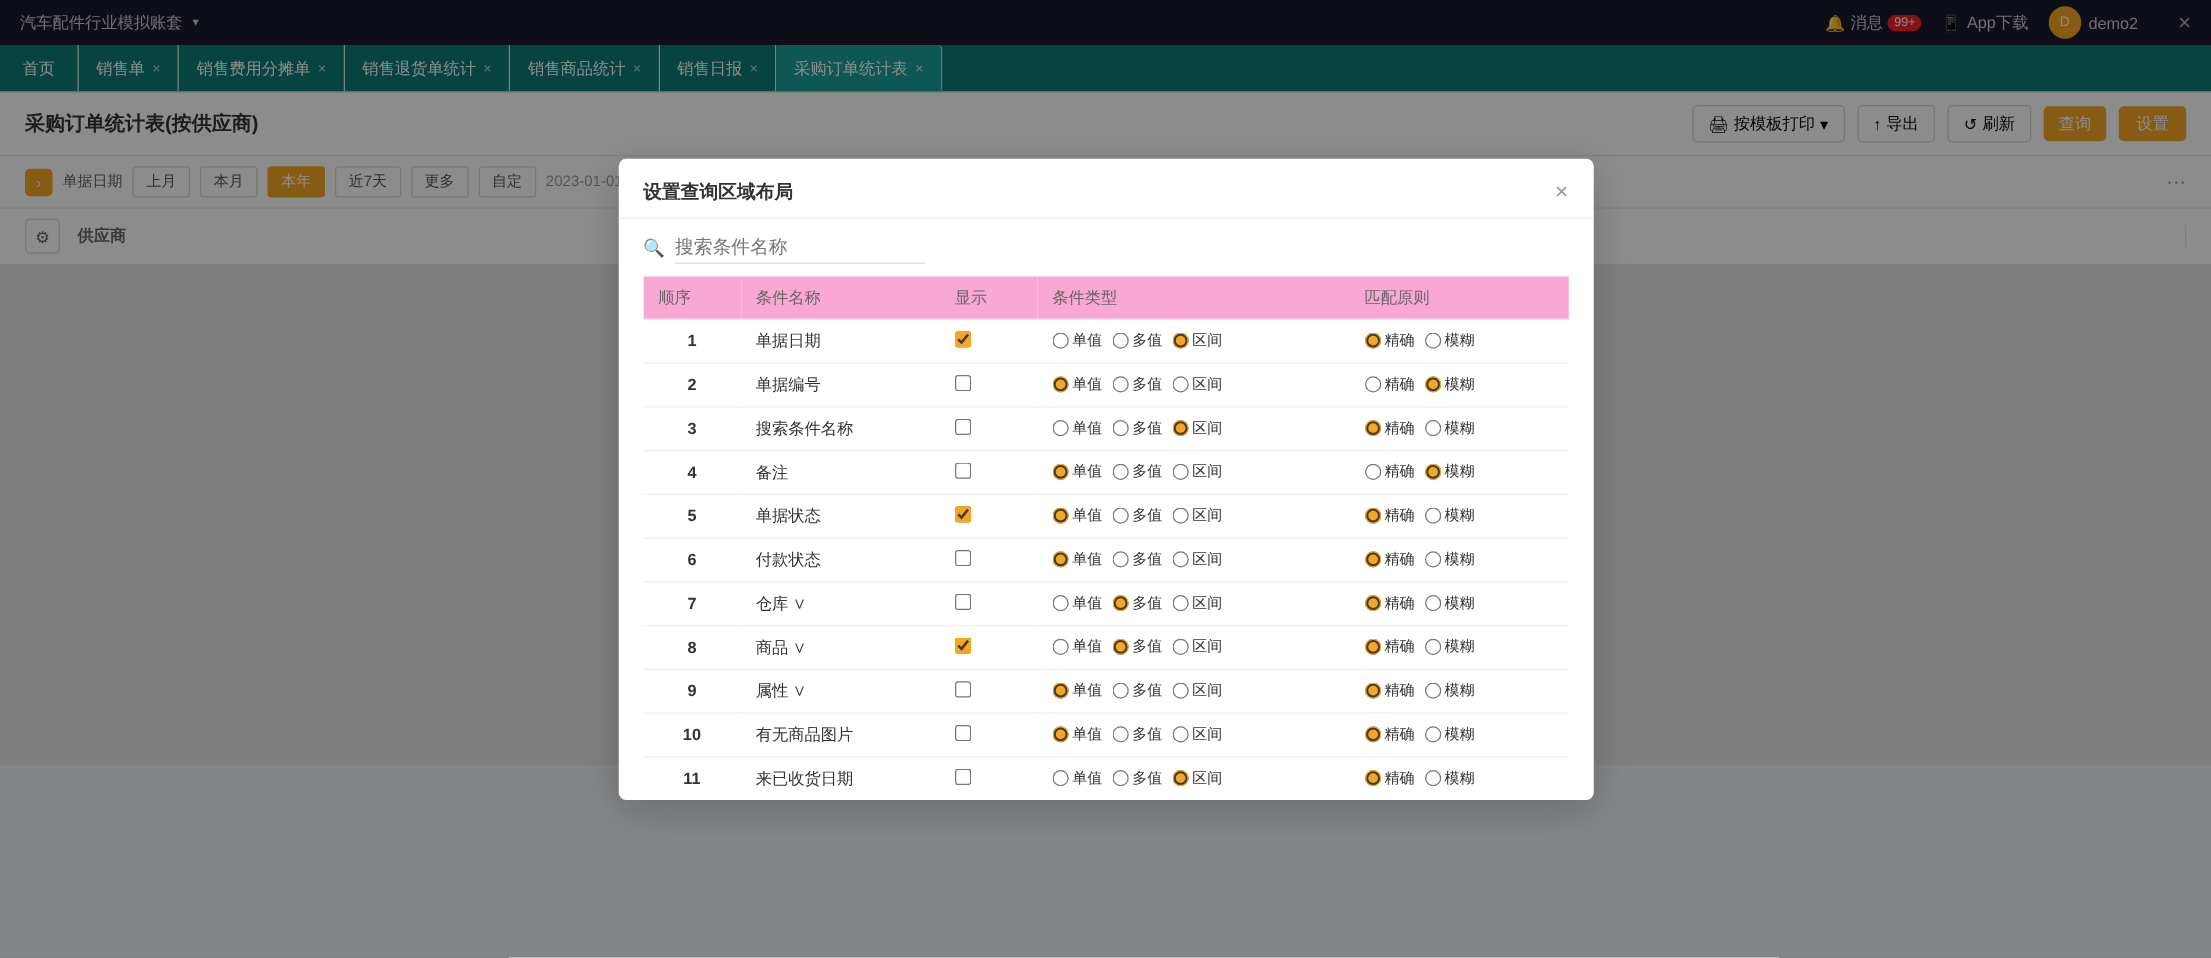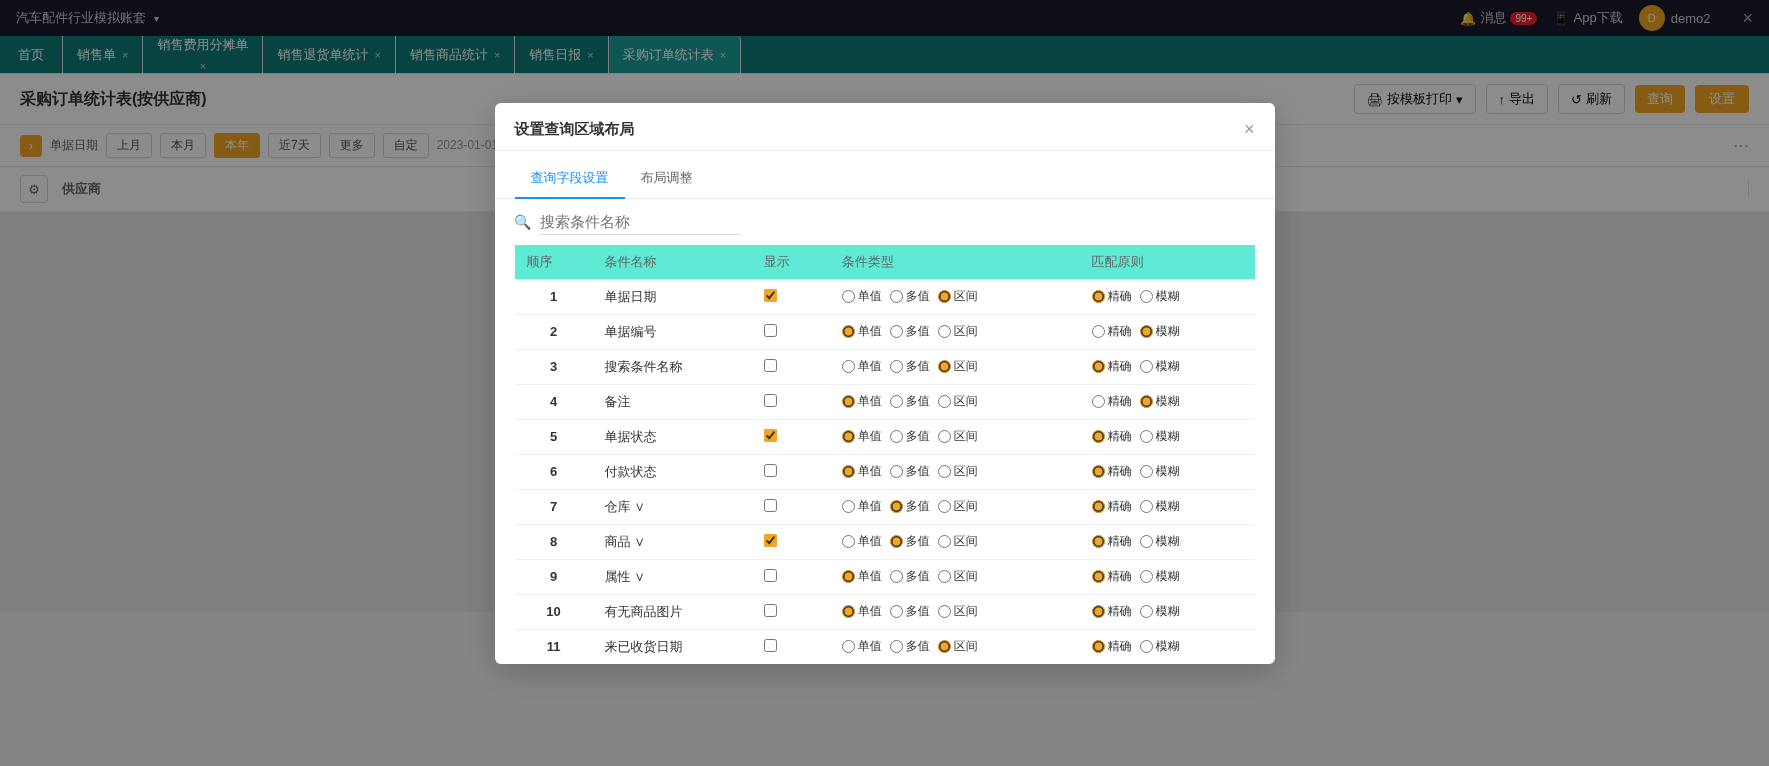--- a/index.html
+++ b/index.html
@@ -140,21 +140,21 @@
       width: 200px;
       outline: none;
       color: #999;
     }
     .search-icon { color: #999; font-size: 14px; }
 
     
     .modal-table { flex: 1; overflow: auto; padding: 0 20px; }
     .table { width: 100%; border-collapse: collapse; }
     .table thead tr th {
-      background: #5eead4;
+      background: #f9a8d4;
       padding: 8px 12px;
       text-align: left;
       font-size: 13px;
       color: #666;
       border-bottom: 1px solid #e8e8e8;
       font-weight: normal;
     }
     .table tbody tr td {
       padding: 8px 12px;
       font-size: 13px;
@@ -215,21 +215,21 @@
 </div>
 
 <div class="tab-bar" style="background:#0b7b77;">
   <div class="tab-item" style="color:#fff;background:transparent;">
     <span>首页</span>
   </div>
   <div class="tab-item" style="color:#fff;background:transparent;">
     <span>销售单</span>
     <span class="tab-close" style="color:rgba(255,255,255,0.7);">×</span>
   </div>
-  <div class="tab-item" style="color:#fff;background:transparent;flex-direction:column;">
+  <div class="tab-item" style="color:#fff;background:transparent;">
     <span>销售费用分摊单</span>
     <span class="tab-close" style="color:rgba(255,255,255,0.7);">×</span>
   </div>
   <div class="tab-item" style="color:#fff;background:transparent;">
     <span>销售退货单统计</span>
     <span class="tab-close" style="color:rgba(255,255,255,0.7);">×</span>
   </div>
   <div class="tab-item" style="color:#fff;background:transparent;">
     <span>销售商品统计</span>
     <span class="tab-close" style="color:rgba(255,255,255,0.7);">×</span>
@@ -287,28 +287,20 @@
 <div class="content-area" style="height:340px;"></div>
 
 <div class="modal-overlay">
   <div class="modal">
 
     <div class="modal-header">
       <span class="modal-title">设置查询区域布局</span>
       <button class="modal-close">×</button>
     </div>
 
-    <div class="modal-tabs">
-      <div class="modal-tab active">
-        <span>查询字段设置</span>
-      </div>
-      <div class="modal-tab">
-        <span>布局调整</span>
-      </div>
-    </div>
 
     <div class="modal-search">
       <span class="search-icon">🔍</span>
       <input type="text" class="search-input" placeholder="搜索条件名称" style="">
     </div>
 
     <div class="modal-table">
       <table class="table">
         <thead>
           <tr>

